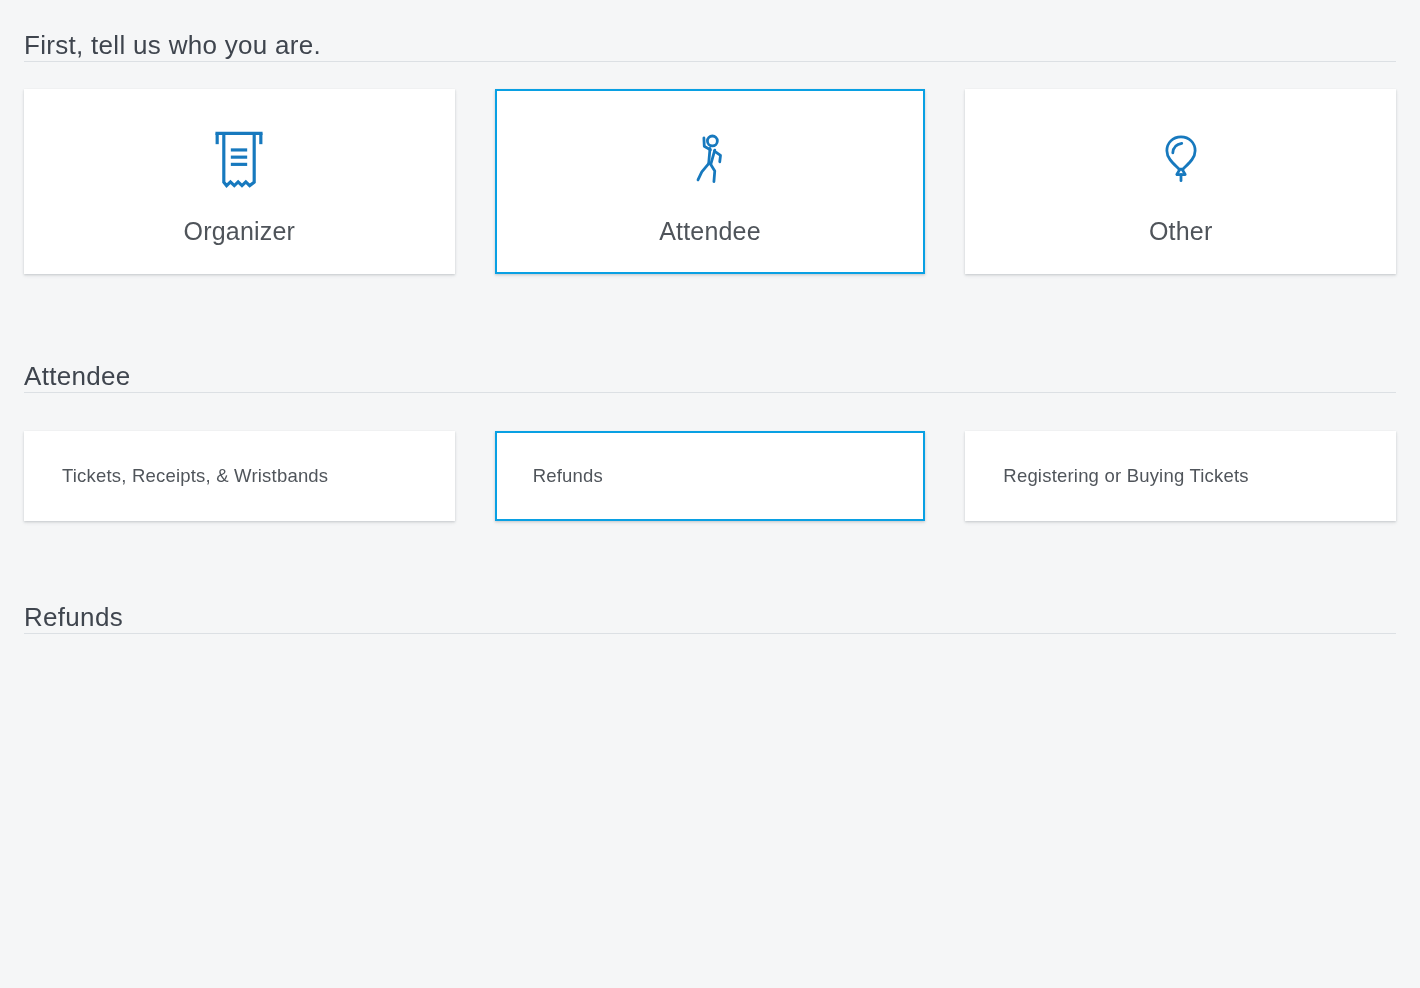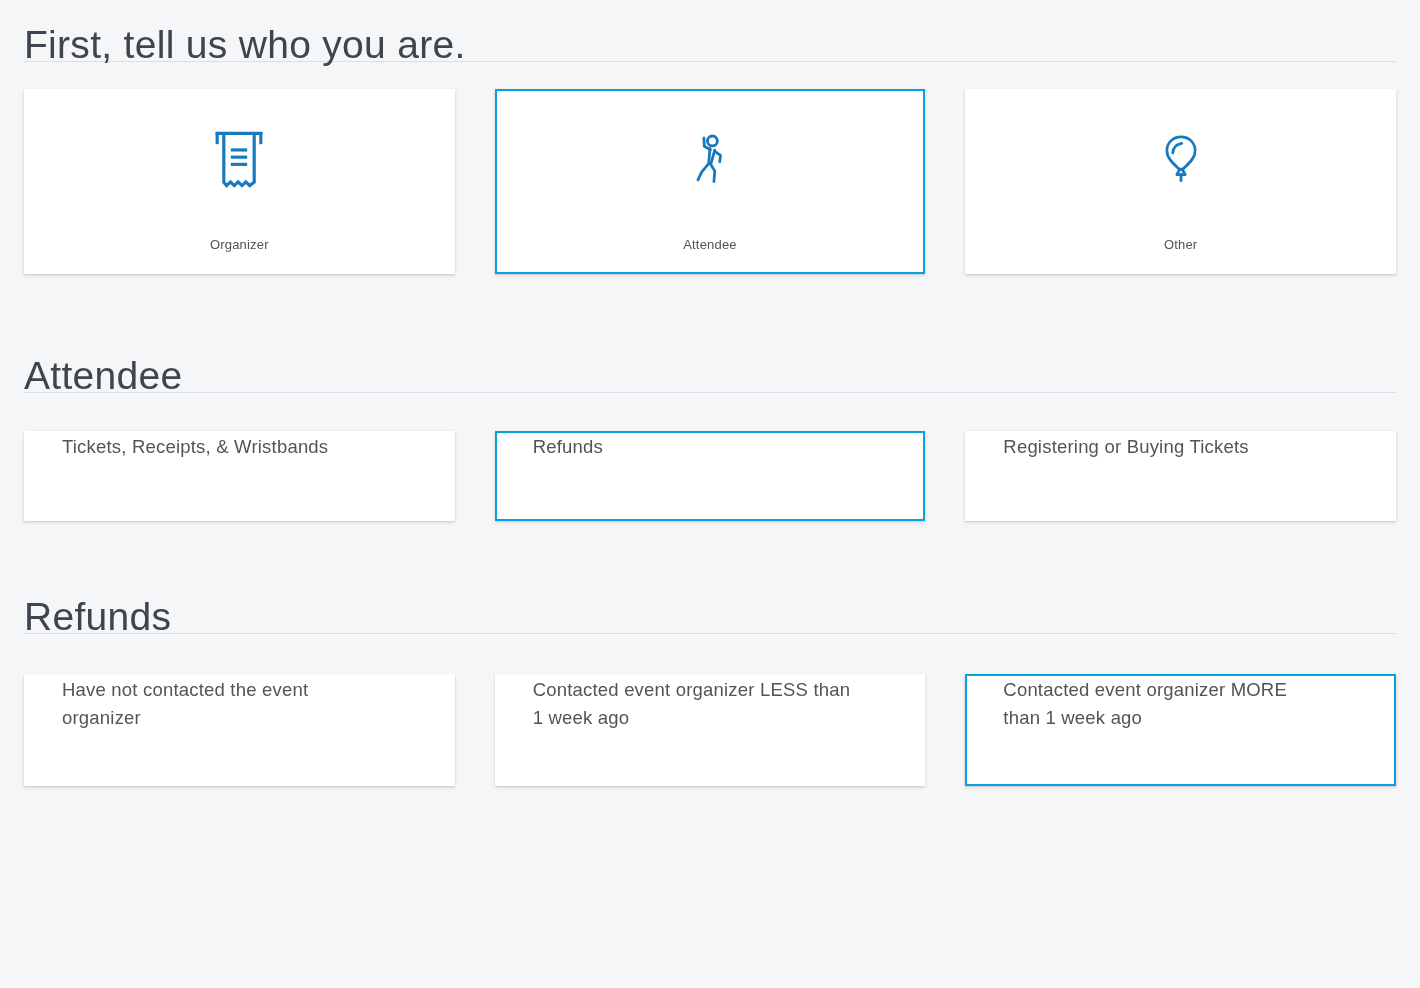--- a/index.html
+++ b/index.html
@@ -6,21 +6,21 @@
   html, body { width: 1420px; height: 988px; }
   body {
     background: #f5f6f7;
     font-family: "Liberation Sans", "DejaVu Sans", sans-serif;
     color: #4f545a;
     overflow: hidden;
   }
   .container { padding: 0 24px; }
 
   .section-heading {
-    font-size: 39px;
+    font-size: 26px;
     font-weight: 300;
     color: #3f454e;
     letter-spacing: .3px;
     line-height: 32px;
   }
   .heading-who { padding-top: 29px; }
   .heading-attendee { margin-top: 86px; }
   .heading-refunds { margin-top: 80px; }
 
   hr.divider {
@@ -51,29 +51,30 @@
 
   .who-card {
     height: 185px;
     display: flex;
     flex-direction: column;
     align-items: center;
     padding-top: 37px;
   }
   .who-card .icon { height: 66px; display: flex; align-items: center; justify-content: center; }
   .who-label {
-    margin-top: 43px;
-    font-size: 13px;
+    margin-top: 23px;
+    font-size: 25px;
     color: #4f545a;
     letter-spacing: .2px;
   }
 
   .choice-card {
     height: 90px;
     display: flex;
+    align-items: center;
     padding: 0 36px;
     font-size: 18.5px;
     line-height: 28px;
     color: #50555b;
     letter-spacing: .2px;
   }
   .refund-card { height: 112px; }
   .refund-card .label { max-width: 320px; }
 
   svg { display: block; }
@@ -148,26 +149,15 @@
       <div class="card choice-card">
         <span class="label">Registering or Buying Tickets</span>
       </div>
     </div>
   </section>
 
   <section>
     <h2 class="section-heading heading-refunds">Refunds</h2>
     <hr class="divider divider-refunds">
 
-    <div class="grid refund-grid">
-      <div class="card choice-card refund-card">
-        <span class="label">Have not contacted the event organizer</span>
-      </div>
-      <div class="card choice-card refund-card">
-        <span class="label">Contacted event organizer LESS than 1 week ago</span>
-      </div>
-      <div class="card choice-card refund-card selected">
-        <span class="label">Contacted event organizer MORE than 1 week ago</span>
-      </div>
-    </div>
   </section>
 
 </div>
 
 </body></html>

